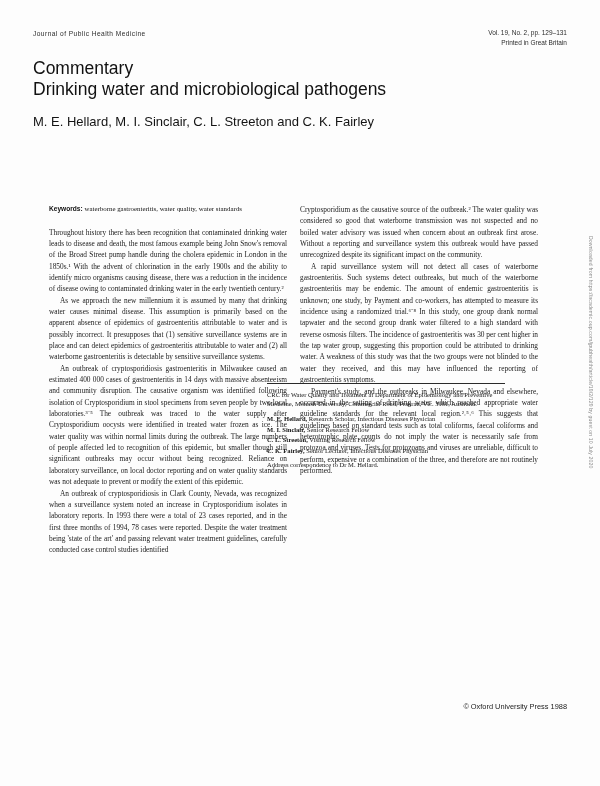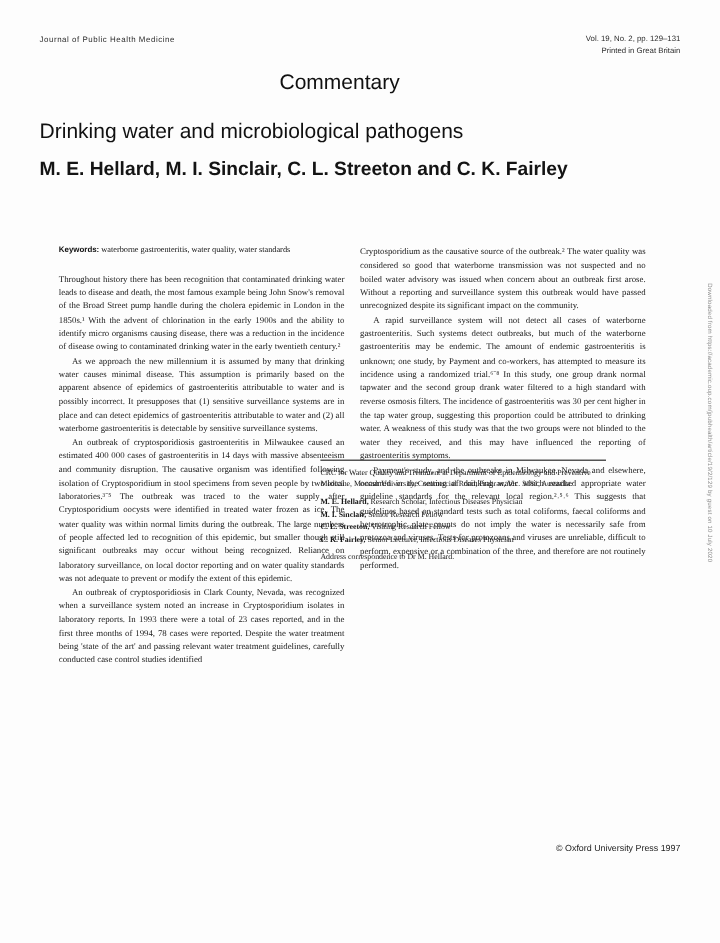--- a/index.html
+++ b/index.html
@@ -56,37 +56,34 @@
     position: absolute;
     left: 33px;
     top: 58px;
     width: 500px;
   }
   .kicker {
     font-family: "Liberation Sans", sans-serif;
     font-size: 17.5px;
     line-height: 21px;
     color: #111;
-    text-align: center;
   }
   .title-line {
     font-family: "Liberation Sans", sans-serif;
     font-size: 17.5px;
     line-height: 21.5px;
     color: #111;
     white-space: nowrap;
-    margin-top: 20px;
   }
   .authors {
     font-family: "Liberation Sans", sans-serif;
-    font-size: 16px;
+    font-size: 13px;
     line-height: 14px;
     margin-top: 14px;
     color: #141414;
-    font-weight: bold;
   }
 
   
   .columns {
     position: absolute;
     left: 33px;
     top: 204px;
     width: 505px;
   }
   .col {
@@ -241,19 +238,19 @@
       <span>Visiting Research Fellow</span>
     </div>
     <div class="affil-name">
       <b>C. K. Fairley,</b>
       <span>Senior Lecturer, Infectious Diseases Physician</span>
     </div>
 
     <div class="affil-correspondence">Address correspondence to Dr M. Hellard.</div>
   </div>
 
-  <div class="copyright">© Oxford University Press 1997</div>
+  <div class="copyright">© Oxford University Press 1988</div>
 
   <div class="side-rail">
     <span>Downloaded from https://academic.oup.com/jpubhealth/article/19/2/129 by guest on 10 July 2020</span>
   </div>
 
 </div>
 
 </body></html>

